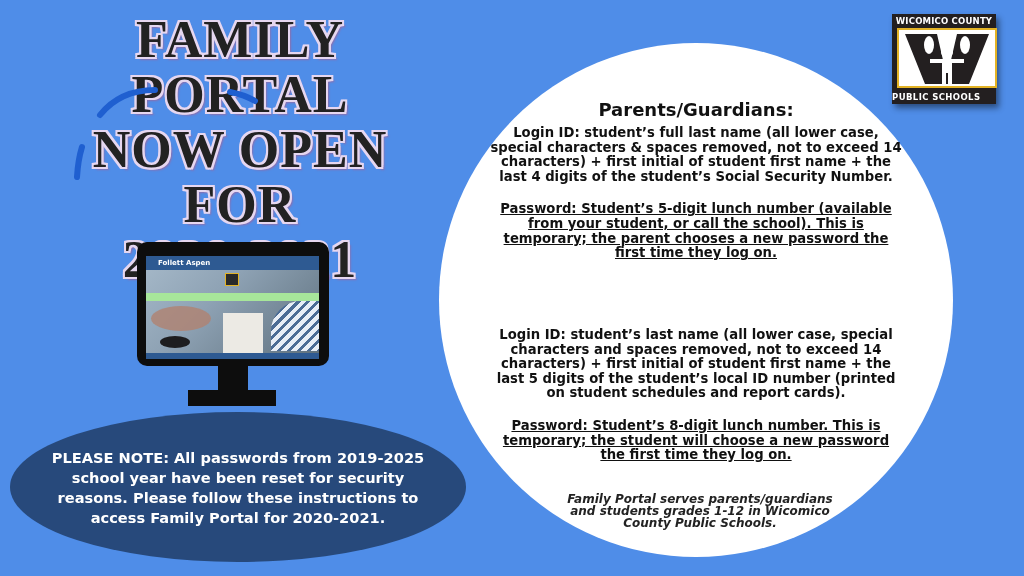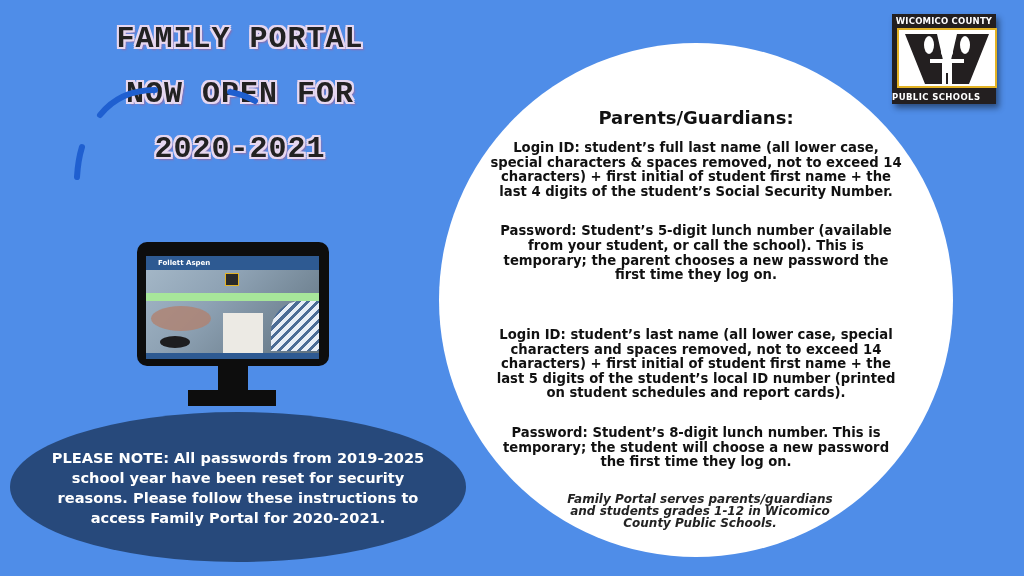--- a/index.html
+++ b/index.html
@@ -1,26 +1,26 @@
 <!DOCTYPE html>
 <html><head>
 <meta charset="utf-8">
 <style>
   html, body { margin:0; padding:0; }
   body { width:1024px; height:576px; overflow:hidden; background:#4f8de8; position:relative; font-family:"DejaVu Sans", sans-serif; }
   .stage { position:absolute; inset:0; }
   .headline { position:absolute; left:30px; top:12px; width:420px; text-align:center; }
-  .headline .line { display:block; font-family:Liberation Mono, monospace; font-weight:bold; font-size:30px; line-height:55px; color:#222; letter-spacing:1px;
+  .headline .line { display:block; font-family:Liberation Serif, serif; font-weight:bold; font-size:52px; line-height:55px; color:#222; letter-spacing:1px;
     text-shadow: -2px -2px 0 #e6d7f0, 2px -2px 0 #e6d7f0, -2px 2px 0 #e6d7f0, 2px 2px 0 #e6d7f0, 0 2px 0 #e6d7f0, 0 -2px 0 #e6d7f0, 2px 0 0 #e6d7f0, -2px 0 0 #e6d7f0, 3px 3px 2px #8b6fb0; }
   .deco { position:absolute; }
   .circle { position:absolute; left:439px; top:43px; width:514px; height:514px; border-radius:50%; background:#fff; }
   .info { position:absolute; left:490px; width:412px; text-align:center; color:#111; }
-  .info h2 { margin:12px; font-size:18px; font-weight:bold; line-height:22px; }
+  .info h2 { margin:4px; font-size:18px; font-weight:bold; line-height:22px; }
   .info p { margin:0; font-size:13.2px; font-weight:bold; line-height:14.6px; }
-  .info p + p { margin-top:25px; }
+  .info p + p { margin-top:18px;text-decoration:underline; }
   .foot { position:absolute; left:560px; top:493px; width:280px; text-align:center; font-size:12px; font-style:italic; font-weight:bold; line-height:12px; color:#222; }
   .logo { position:absolute; left:892px; top:14px; width:104px; height:90px; background:#231f20; box-shadow: 3px 4px 6px rgba(0,0,0,0.45); }
   .logo .top { position:absolute; left:0; right:0; top:2px; text-align:center; color:#fff; font-size:8.5px; font-weight:bold; letter-spacing:0.2px; }
   .logo .bottom { position:absolute; left:0; right:0; bottom:2px; text-align:left; color:#fff; font-size:8.5px; font-weight:bold; letter-spacing:0.4px; }
   .logo .frame { position:absolute; left:5px; top:14px; width:100px; height:60px; border:2px solid #e3b325; box-sizing:border-box; background:#fff; }
   .monitor { position:absolute; left:137px; top:242px; width:192px; height:124px; background:#0d0d0d; border-radius:10px; }
   .screen { position:absolute; left:9px; top:14px; width:173px; height:103px; background:linear-gradient(135deg,#a6b9c9 0%,#8ea2b4 40%,#5d6f7c 100%); overflow:hidden; }
   .screen .bar { position:absolute; left:0; right:0; top:0; height:14px; background:#2e5a92; color:#fff; font-size:7px; font-weight:bold; line-height:14px; padding-left:12px; }
   .screen .green { position:absolute; left:0; right:0; top:37px; height:8px; background:#a7e69a; }
   .screen .wlogo { position:absolute; left:79px; top:17px; width:12px; height:11px; background:#2a2a2a; border:1px solid #e3b325; }

